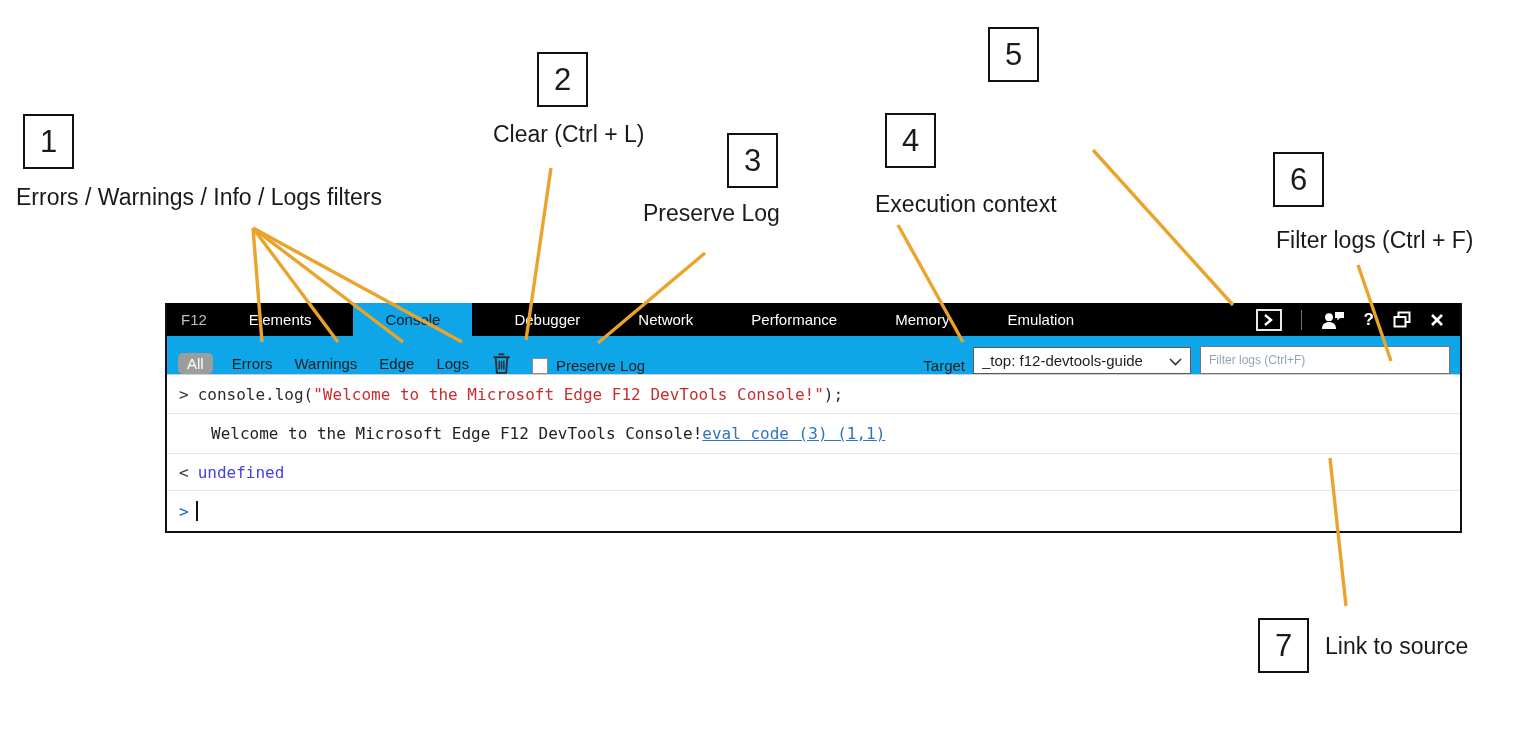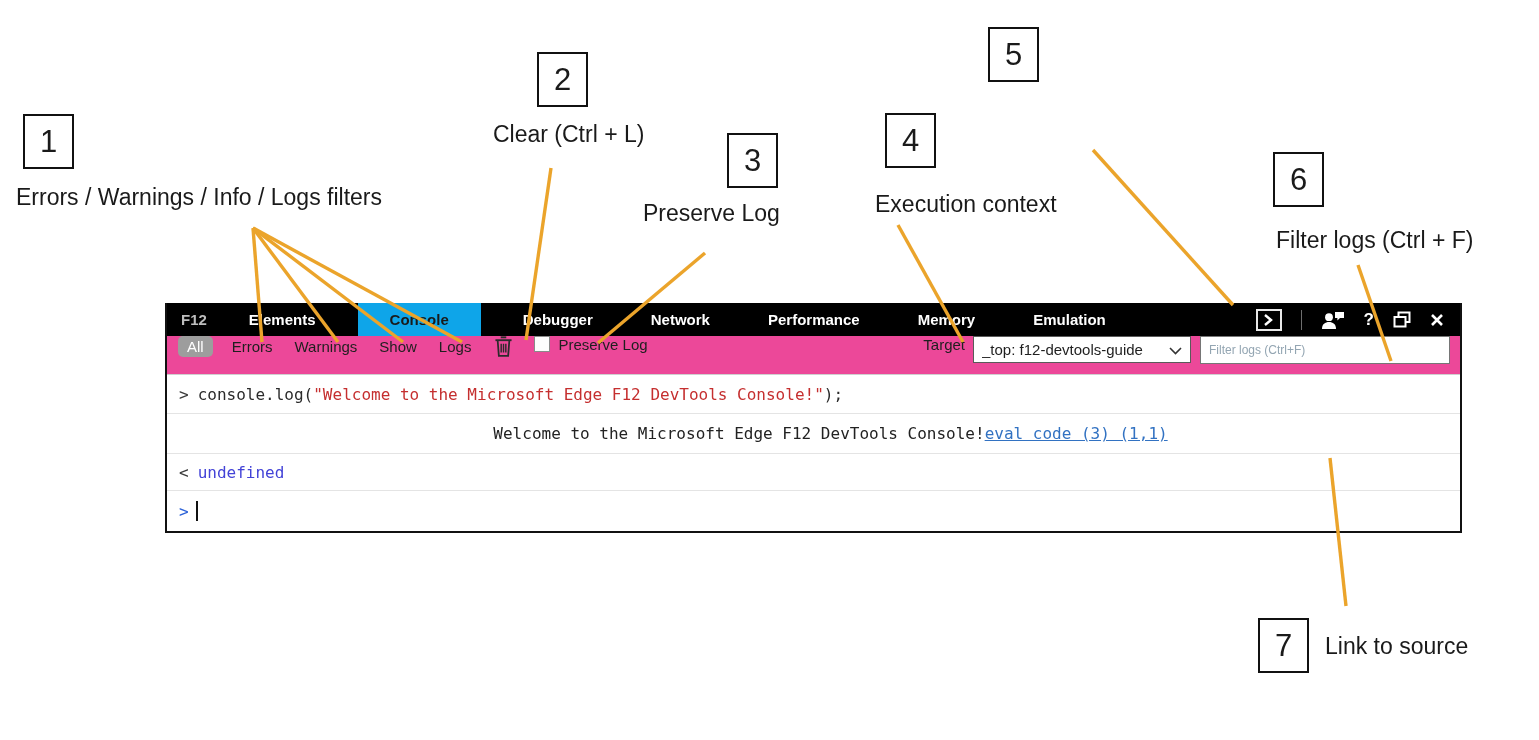--- a/index.html
+++ b/index.html
@@ -69,21 +69,20 @@
     flex-shrink: 0;
   }
   .tb-left { display: flex; align-items: stretch; }
   .tab {
     display: flex;
     align-items: center;
     padding: 0 16px;
     margin-left: 26px;
     cursor: default;
     white-space: nowrap;
-    font-weight: bold;
   }
   .tab.brand { margin-left: 14px; padding: 0; color: #bdbdbd; }
   .tab.active {
     background: #0ea5e9;
     color: #1a1a1a;
     padding: 0 32px;
   }
   .tb-right {
     margin-left: auto;
     display: flex;
@@ -96,24 +95,24 @@
     width: 26px; height: 22px;
     border: 2px solid #e8e8e8;
     display: flex; align-items: center; justify-content: center;
   }
   .tb-sep { width: 1px; height: 20px; background: #6e6e6e; }
   .help-glyph { font-size: 17px; font-weight: bold; }
 
   
   .toolbar {
     height: 39px;
-    background: #ec4899;
+    background: #0ea5e9;
     border-bottom: 1px solid #cfcfcf;
     display: flex;
-    align-items: flex-start;
+    align-items: flex-end;
     font-size: 15px;
     color: #1f1f1f;
     padding: 0 10px 0 11px;
     flex-shrink: 0;
     gap: 0;
   }
   .filter-btn { padding: 2px 5px; margin-right: 12px; cursor: default; white-space: nowrap; }
   .filter-btn.all {
     background: #9d9d9d;
     color: #ffffff;
@@ -165,21 +164,21 @@
     color: #222222;
   }
   .console-row {
     display: flex;
     align-items: center;
     border-bottom: 1px solid #e4e4e4;
     padding: 0 10px 0 12px;
     white-space: pre;
   }
   .row-echo   { height: 39px; }
-  .row-output { height: 40px; padding-left: 44px; justify-content: center; }
+  .row-output { height: 40px; padding-left: 44px; justify-content: flex-start; }
   .row-result { height: 37px; }
   .row-prompt { flex: 1; border-bottom: none; }
   .caret { margin-right: 9px; color: #3c3c3c; }
   .code-dark { color: #2b2b2b; }
   .code-string { color: #c52f2f; }
   .value-blue { color: #4343d7; }
   .prompt-caret { color: #2e63d8; margin-right: 7px; }
   .cursor-bar {
     display: inline-block;
     width: 2px; height: 20px;
@@ -270,21 +269,21 @@
               <path d="M2 2 L12 12 M12 2 L2 12" stroke="#ffffff" stroke-width="2.6"></path>
             </svg>
         </div>
       </div>
     </div>
 
     <div class="toolbar">
       <div class="filter-btn all">All</div>
       <div class="filter-btn">Errors</div>
       <div class="filter-btn">Warnings</div>
-      <div class="filter-btn">Show</div>
+      <div class="filter-btn">Edge</div>
       <div class="filter-btn">Logs</div>
       <div class="trash-btn">
         <svg width="19" height="21" viewBox="0 0 17 19">
           <path d="M6 1.2 h5" stroke="#2b2b2b" stroke-width="1.7" fill="none"></path>
           <path d="M1.2 3.8 h14.6" stroke="#2b2b2b" stroke-width="1.7" fill="none"></path>
           <path d="M3.2 3.8 L4.3 18 h8.4 L13.8 3.8" stroke="#2b2b2b" stroke-width="1.6" fill="none"></path>
           <path d="M6.4 7 v8 M8.5 7 v8 M10.6 7 v8" stroke="#2b2b2b" stroke-width="1.3" fill="none"></path>
         </svg>
       </div>
       <div class="checkbox"></div>

